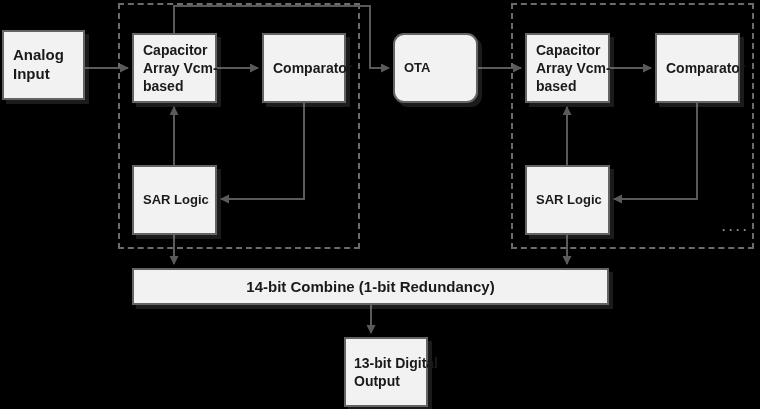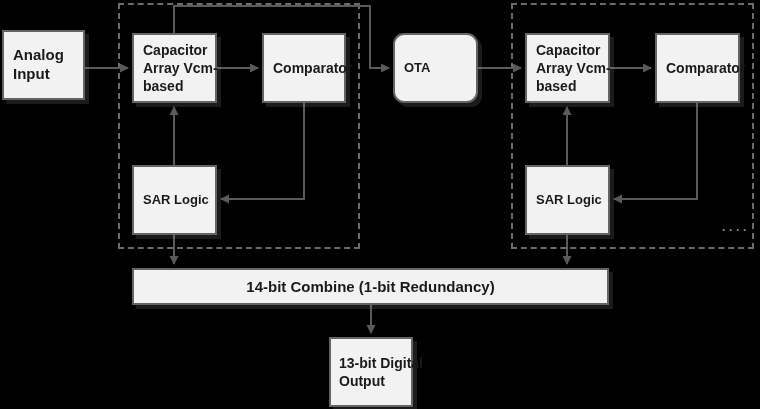--- a/index.html
+++ b/index.html
@@ -51,21 +51,21 @@
   #node-analog   { left: 2px;   top: 30px;  width: 83px;  height: 70px; font-size: 15px; line-height: 1.25; }
   #node-cap1     { left: 132px; top: 33px;  width: 85px;  height: 70px; }
   #node-comp1    { left: 262px; top: 33px;  width: 84px;  height: 70px; }
   #node-sar1     { left: 132px; top: 165px; width: 85px;  height: 70px; font-size: 13px; }
   #node-ota      { left: 393px; top: 33px;  width: 85px;  height: 70px; font-size: 13px; border-radius: 11px; }
   #node-cap2     { left: 525px; top: 33px;  width: 85px;  height: 70px; }
   #node-comp2    { left: 655px; top: 33px;  width: 85px;  height: 70px; }
   #node-sar2     { left: 525px; top: 165px; width: 85px;  height: 70px; font-size: 13px; }
   #node-combine  { left: 132px; top: 268px; width: 477px; height: 37px;
                    font-size: 15px; justify-content: center; text-align: center; padding: 0; }
-  #node-output   { left: 329px; top: 337px; width: 84px;  height: 70px; padding: 0 0 0 8px; }
+  #node-output   { left: 344px; top: 337px; width: 84px;  height: 70px; padding: 0 0 0 8px; }
   .dots {
     position: absolute;
     left: 722px; top: 224px;
     z-index: 2;
     color: var(--dots, #8f8f8f);
     font-size: 12px;
     font-weight: bold;
     letter-spacing: 3px;
     line-height: 1;
   }

